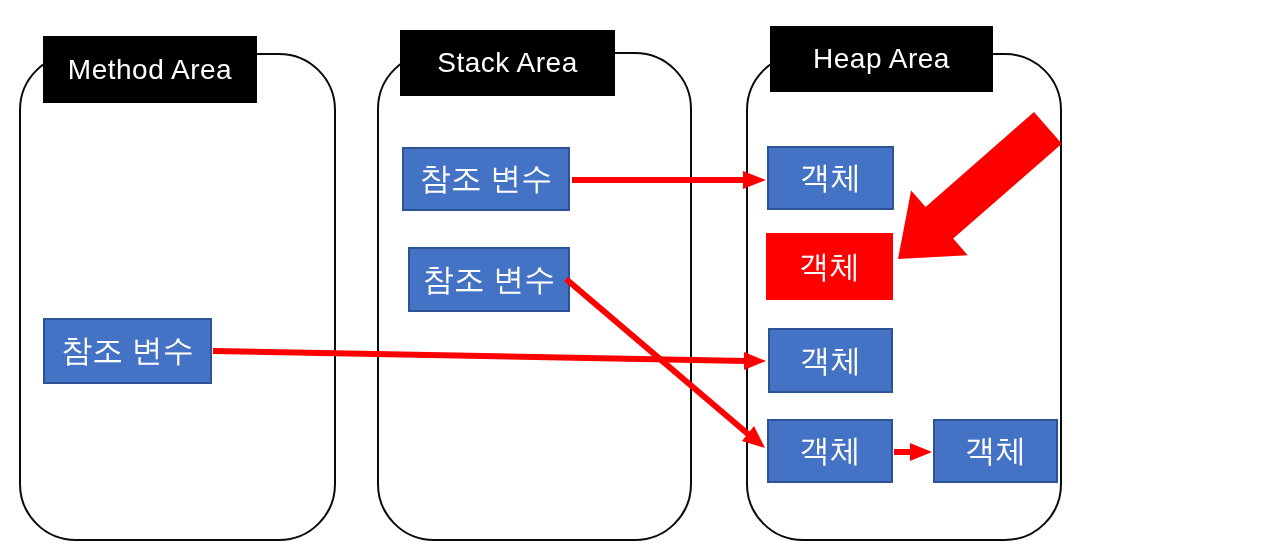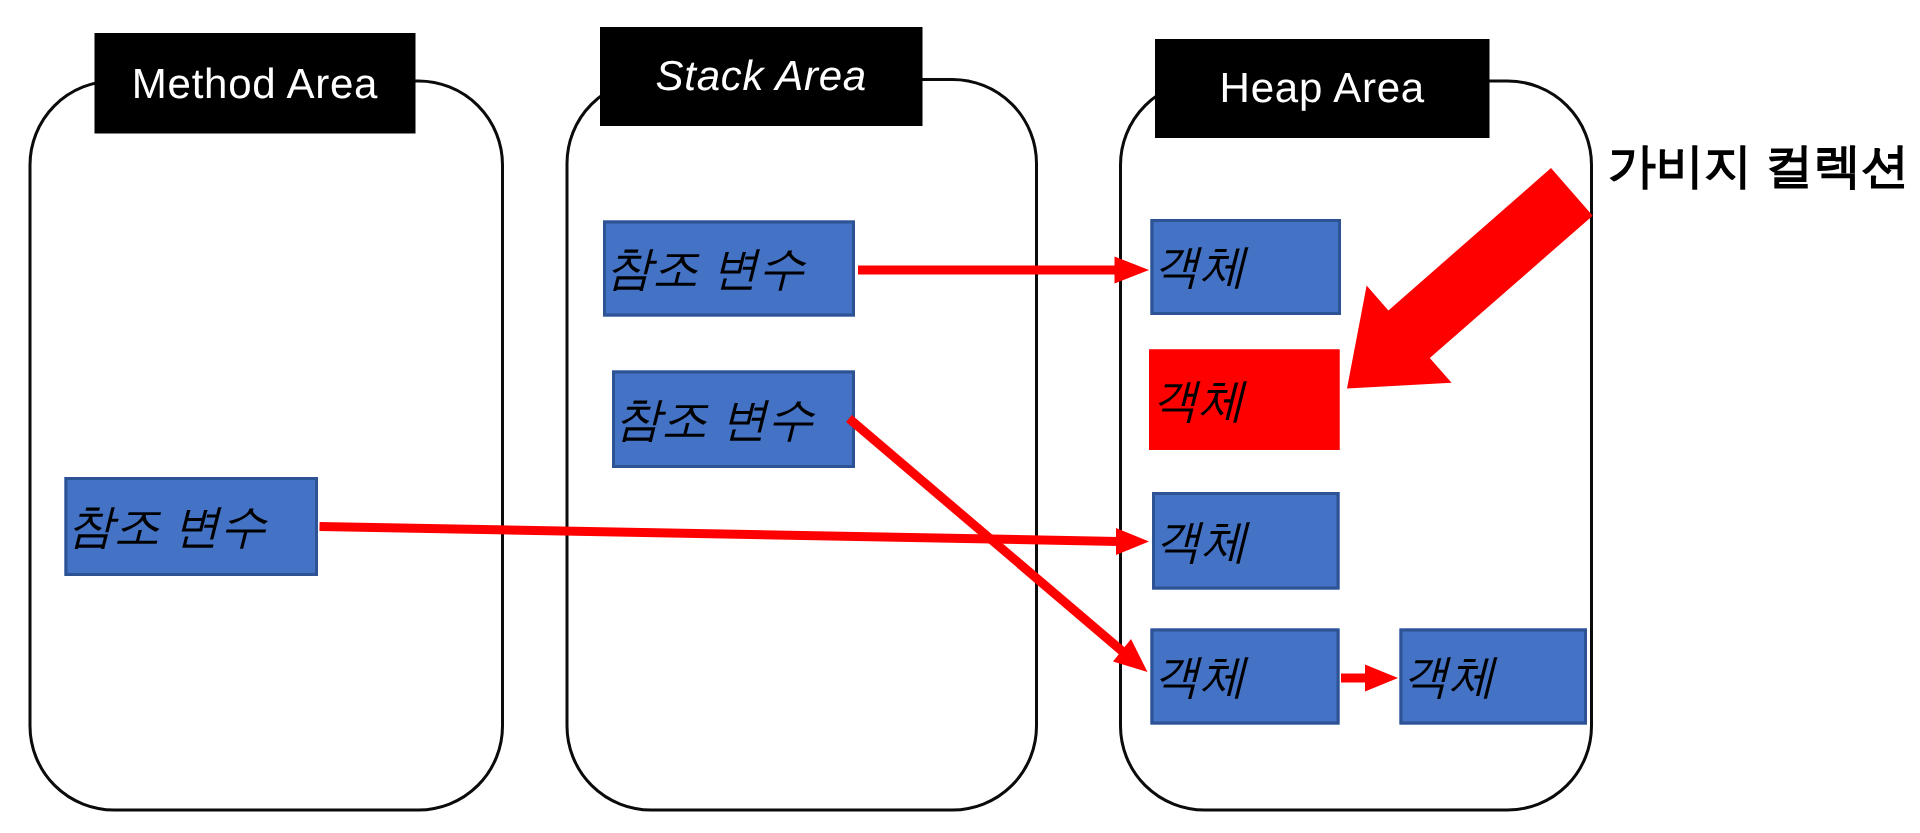--- a/index.html
+++ b/index.html
@@ -33,25 +33,24 @@
     color: var(--header-text);
     display: flex; align-items: center; justify-content: center;
     font-size: 28px;
     z-index: 3;
     letter-spacing: 0.5px;
   }
   .node-box {
     position: absolute;
     background: var(--box-blue);
     border: 2px solid var(--box-blue-border);
-    color: #000000;
-    display: flex; align-items: center; justify-content: flex-start;
+    color: #ffffff;
+    display: flex; align-items: center; justify-content: center;
     font-size: 31px;
     z-index: 4;
-    font-style: italic;
   }
   .node-box.garbage {
     background: var(--arrow-red);
     border-color: var(--arrow-red);
   }
   .gc-annotation {
     position: absolute;
     left: 1072px; top: 90px;
     color: #000000;
     font-weight: bold;
@@ -67,22 +66,22 @@
     pointer-events: none;
   }
   #arrow-layer .red-stroke { stroke: var(--arrow-red); stroke-width: 6; fill: none; }
   #arrow-layer .red-fill { fill: var(--arrow-red); stroke: none; }
 
   
   #method-container { left: 19px;  top: 53px; width: 317px; height: 488px; }
   #stack-container  { left: 377px; top: 52px; width: 315px; height: 489px; }
   #heap-container   { left: 746px; top: 53px; width: 316px; height: 488px; }
 
-  #method-header { left: 43px;  top: 22px; width: 214px; height: 67px; margin-left: 20px; }
-  #stack-header  { left: 400px; top: 18px; width: 215px; height: 66px; font-style: italic; }
+  #method-header { left: 43px;  top: 36px; width: 214px; height: 67px; }
+  #stack-header  { left: 400px; top: 30px; width: 215px; height: 66px; }
   #heap-header   { left: 770px; top: 26px; width: 223px; height: 66px; }
 
   #method-ref  { left: 43px;  top: 318px; width: 169px; height: 66px; }
   #stack-ref-1 { left: 402px; top: 147px; width: 168px; height: 64px; }
   #stack-ref-2 { left: 408px; top: 247px; width: 162px; height: 65px; }
 
   #heap-obj-1 { left: 767px; top: 146px; width: 127px; height: 64px; }
   #heap-obj-2 { left: 766px; top: 233px; width: 127px; height: 67px; }
   #heap-obj-3 { left: 768px; top: 328px; width: 125px; height: 65px; }
   #heap-obj-4 { left: 767px; top: 419px; width: 126px; height: 64px; }
@@ -127,21 +126,20 @@
     <span>객체</span>
   </div>
   <div id="heap-obj-4" class="node-box">
     <span>객체</span>
   </div>
   <div id="heap-obj-5" class="node-box">
     <span>객체</span>
   </div>
 
   <div class="gc-annotation">
-    <div>가비지 컬렉션</div>
   </div>
 
   <svg id="arrow-layer" viewBox="0 0 1280 555" xmlns="http://www.w3.org/2000/svg">
 
     <g>
       <line class="red-stroke" x1="572" y1="180" x2="746" y2="180"></line>
       <polygon class="red-fill" points="766,180 743,171 743,189"></polygon>
     </g>
 
     <g>

